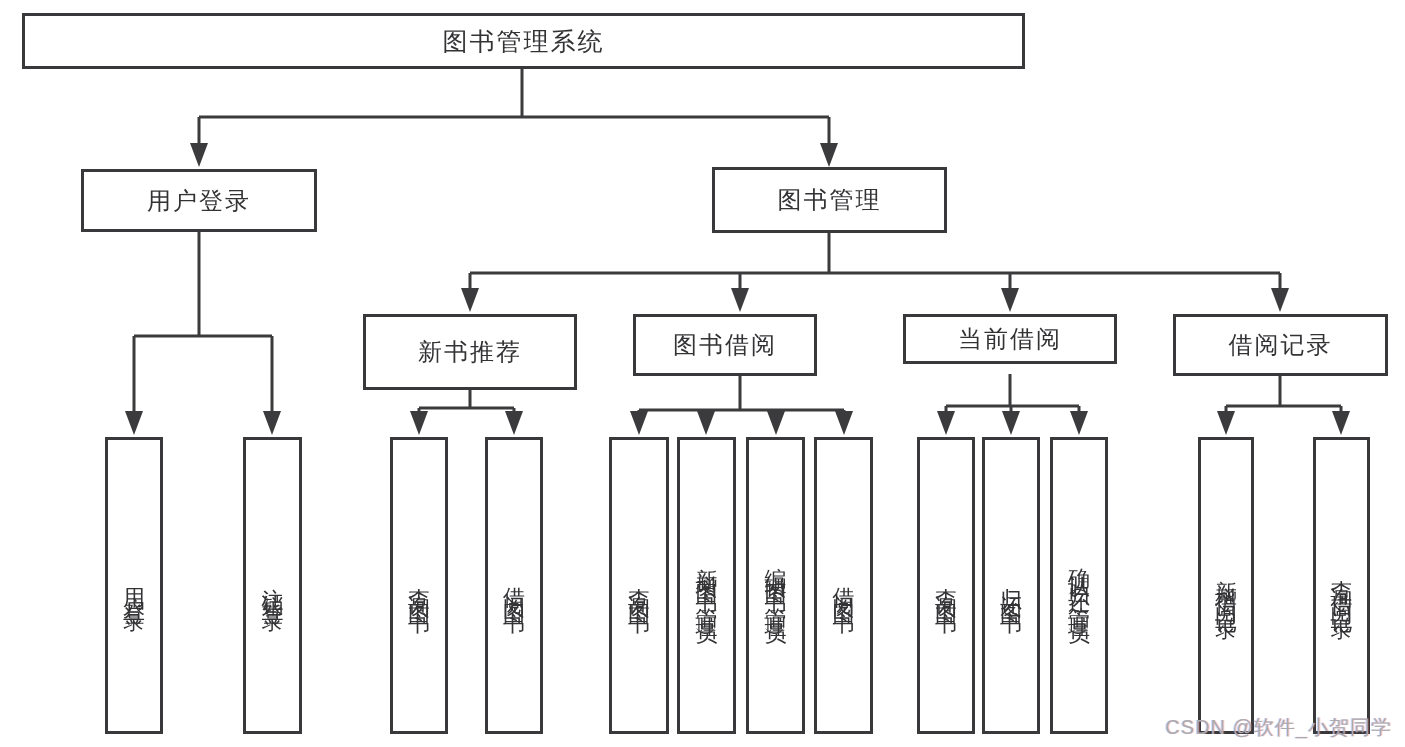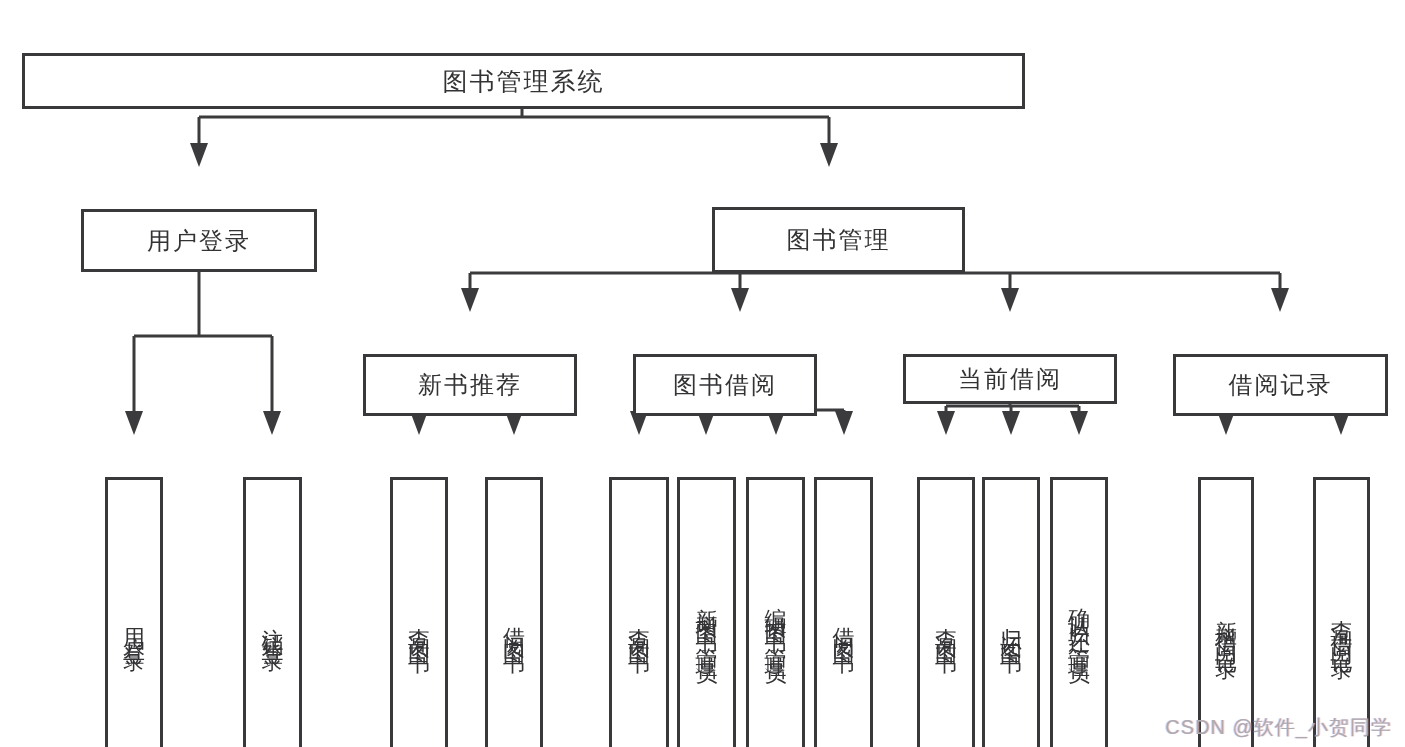--- a/index.html
+++ b/index.html
@@ -32,21 +32,20 @@
   }
   .box {
     position: absolute;
     box-sizing: border-box;
     border: 3px solid #39393b;
     background: #ffffff;
     display: flex;
     align-items: center;
     justify-content: center;
     text-align: center;
-    margin-top: 40px;
   }
   .hlabel {
     font-size: 24px;
     letter-spacing: 2px;
     white-space: nowrap;
   }
   .root-label {
     font-size: 25px;
   }
   .leaf {
@@ -119,25 +118,25 @@
     </g>
   </svg>
 
   <div class="box" style="left:22px; top:13px; width:1003px; height:56px;">
     <span class="hlabel root-label">图书管理系统</span>
   </div>
 
   <div class="box" style="left:81px; top:169px; width:236px; height:63px;">
     <span class="hlabel">用户登录</span>
   </div>
-  <div class="box" style="left:712px; top:167px; width:253px; height:66px;">
+  <div class="box" style="left:712px; top:167px; width:235px; height:66px;">
     <span class="hlabel">图书管理</span>
   </div>
 
-  <div class="box" style="left:363px; top:314px; width:214px; height:62px;">
+  <div class="box" style="left:363px; top:314px; width:214px; height:76px;">
     <span class="hlabel">新书推荐</span>
   </div>
   <div class="box" style="left:633px; top:314px; width:184px; height:62px;">
     <span class="hlabel">图书借阅</span>
   </div>
   <div class="box" style="left:903px; top:314px; width:214px; height:50px;">
     <span class="hlabel">当前借阅</span>
   </div>
   <div class="box" style="left:1173px; top:314px; width:215px; height:62px;">
     <span class="hlabel">借阅记录</span>

